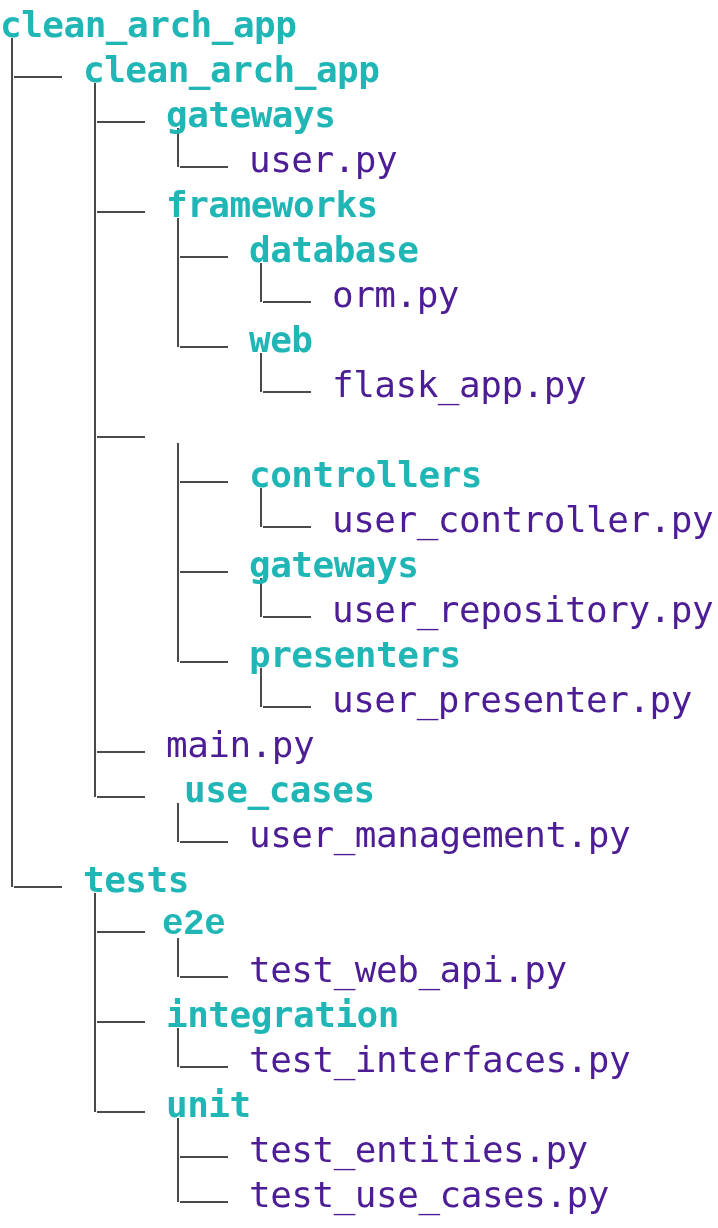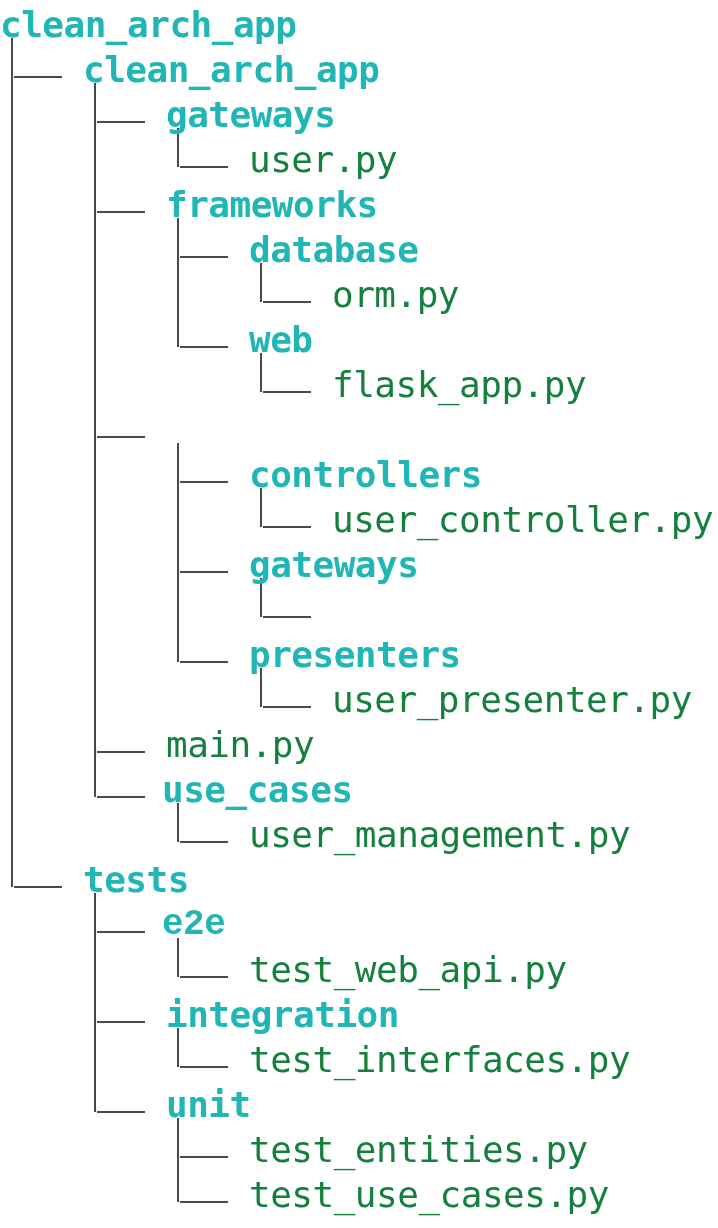--- a/index.html
+++ b/index.html
@@ -36,21 +36,21 @@
     line-height: 45px;
     height: 45px;
     font-size: 36px;
     letter-spacing: -0.5px;
   }
   .tree-row.dir {
     color: #21b6b6;
     font-weight: bold;
   }
   .tree-row.file {
-    color: #15803d;
+    color: #4c1d95;
     font-weight: normal;
   }
   .tree-row.root {
     color: #21b6b6;
     font-weight: bold;
   }
 </style>
 </head>
 <body>
 
@@ -125,24 +125,25 @@
     <div class="tree-row dir" style="left: 166px; top: 92px;">gateways</div>
     <div class="tree-row file" style="left: 249px; top: 137px;">user.py</div>
     <div class="tree-row dir" style="left: 166px; top: 182px;">frameworks</div>
     <div class="tree-row dir" style="left: 249px; top: 227px;">database</div>
     <div class="tree-row file" style="left: 332px; top: 272px;">orm.py</div>
     <div class="tree-row dir" style="left: 249px; top: 317px;">web</div>
     <div class="tree-row file" style="left: 332px; top: 362px;">flask_app.py</div>
     <div class="tree-row dir" style="left: 249px; top: 452px;">controllers</div>
     <div class="tree-row file" style="left: 332px; top: 497px; text-align: center;">user_controller.py</div>
     <div class="tree-row dir" style="left: 249px; top: 542px;">gateways</div>
+    <div class="tree-row file" style="left: 332px; top: 587px;">user_repository.py</div>
     <div class="tree-row dir" style="left: 249px; top: 632px;">presenters</div>
     <div class="tree-row file" style="left: 332px; top: 677px;">user_presenter.py</div>
     <div class="tree-row file" style="left: 166px; top: 722px;">main.py</div>
-    <div class="tree-row dir" style="left: 162px; top: 767px;">use_cases</div>
+    <div class="tree-row dir" style="left: 184px; top: 767px;">use_cases</div>
     <div class="tree-row file" style="left: 249px; top: 812px;">user_management.py</div>
     <div class="tree-row dir" style="left: 83px; top: 857px;">tests</div>
     <div class="tree-row dir" style="left: 162px; top: 902px; font-family: Liberation Mono, monospace;">e2e</div>
     <div class="tree-row file" style="left: 249px; top: 947px;">test_web_api.py</div>
     <div class="tree-row dir" style="left: 166px; top: 992px;">integration</div>
     <div class="tree-row file" style="left: 249px; top: 1037px;">test_interfaces.py</div>
     <div class="tree-row dir" style="left: 166px; top: 1082px;">unit</div>
     <div class="tree-row file" style="left: 249px; top: 1127px;">test_entities.py</div>
     <div class="tree-row file" style="left: 249px; top: 1172px;">test_use_cases.py</div>
   </div>

